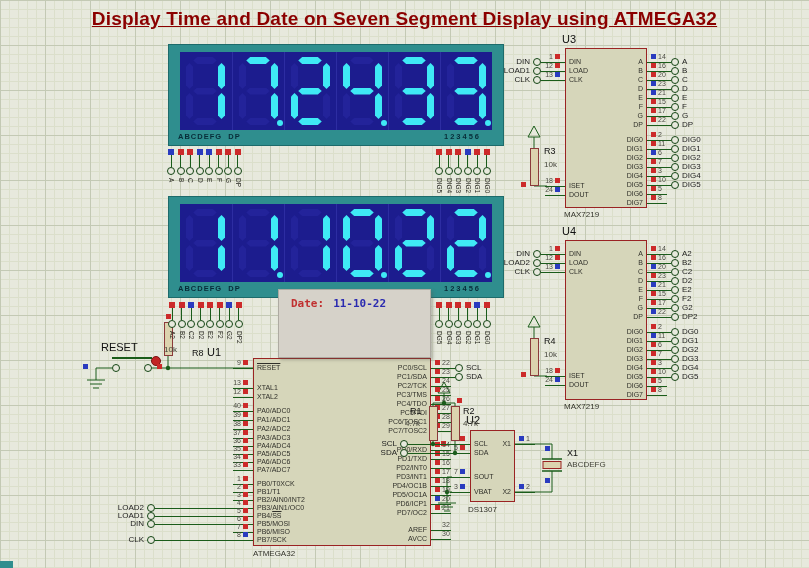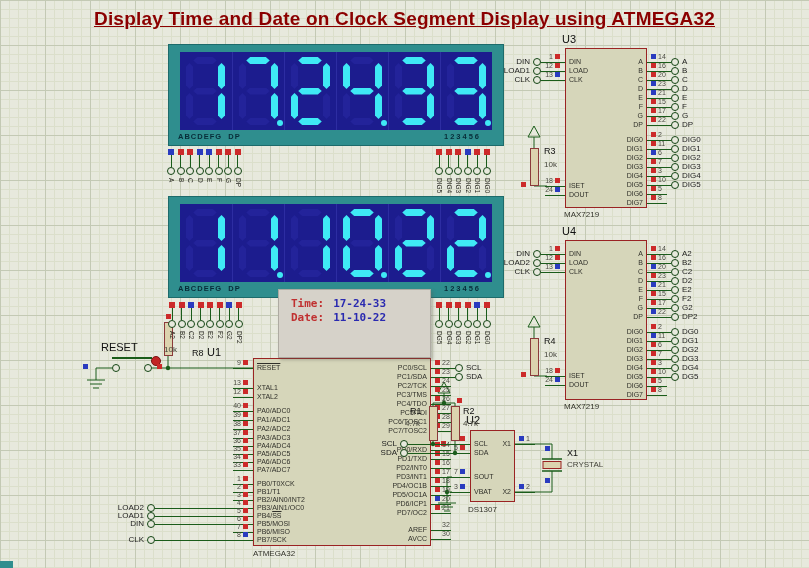--- a/index.html
+++ b/index.html
@@ -51,21 +51,21 @@
   border:1px solid #9a978f}
 .popup-body{padding:7px 0 0 12px}
 .popup-row{font-family:"DejaVu Sans Mono",monospace;font-size:11px;font-weight:bold;line-height:14px}
 .plabel{color:#c03030}
 .pvalue{color:#2a2ab0;margin-left:9px}
 .cornerchip{position:absolute;left:0;top:561px;width:13px;height:7px;background:#2f8e8e}
 </style>
 </head>
 <body>
 
-<div class="title">Display Time and Date on Clock Segment Display using ATMEGA32</div>
+<div class="title">Display Time and Date on Seven Segment Display using ATMEGA32</div>
 
 <div id="schematic">
   <svg id="wires" width="809" height="568" viewBox="0 0 809 568">
     <g stroke="#1a5c1a" stroke-width="1" fill="none">
 
       <polygon points="534,126 528,137 540,137"></polygon>
       <line x1="534" y1="137" x2="534" y2="148"></line>
       <line x1="534" y1="186" x2="547" y2="186"></line>
 
       <polygon points="534,316 528,327 540,327"></polygon>
@@ -814,26 +814,23 @@
     <div class="term" style="left: 473px; top: 320px;"></div>
     <div class="vlabel" style="left: 481px; top: 331px;">DG1</div>
     <div class="sq" style="left: 483.5px; top: 302px; width: 6px; height: 6px; background: rgb(204, 42, 42);"></div>
     <div class="wire" style="left: 486px; top: 308px; width: 1px; height: 12px;"></div>
     <div class="term" style="left: 482.5px; top: 320px;"></div>
     <div class="vlabel" style="left: 490.5px; top: 331px;">DG0</div>
   </div>
 
 <div class="biglabel" style="left:101px;top:341px">RESET</div>
 <div class="rref" style="left:567px;top:448px">X1</div>
-<div class="rval" style="left:567px;top:460px">CRYSTAL</div>
+<div class="rval" style="left:567px;top:460px">ABCDEFG</div>
 
 <div class="popup">
   <div class="popup-body">
-    <div class="popup-row">
-      <span class="plabel">Time:</span><span class="pvalue">17-24-33</span>
-    </div>
     <div class="popup-row">
       <span class="plabel">Date:</span><span class="pvalue">11-10-22</span>
     </div>
   </div>
 </div>
 
 <div class="cornerchip"></div>
 
 </body></html>

